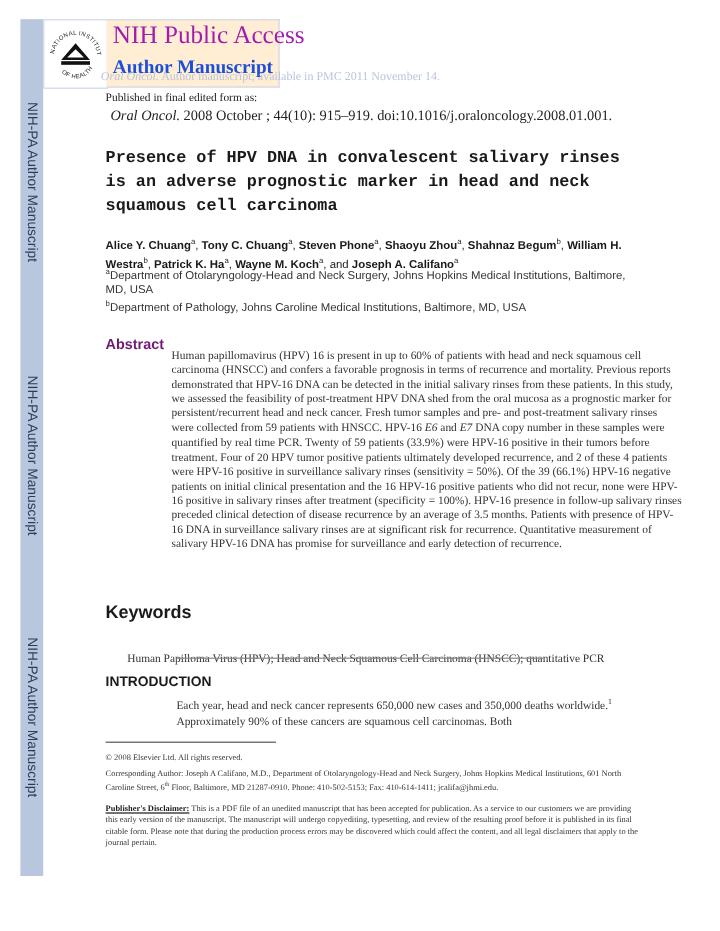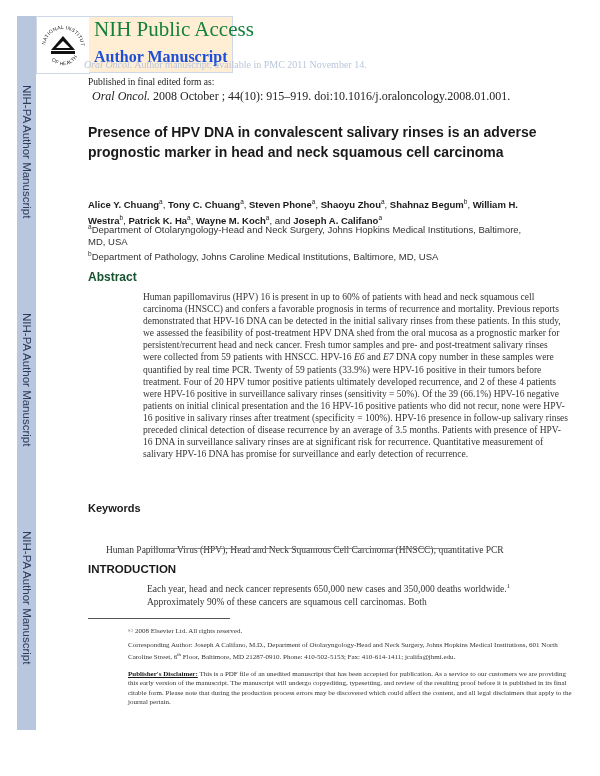--- a/index.html
+++ b/index.html
@@ -5,50 +5,50 @@
   html, body { margin: 0; padding: 0; background: #ffffff; }
   body { width: 600px; height: 776px; position: relative; overflow: hidden; font-family: "Liberation Serif", serif; color: #222; }
 
   
   .side-strip { position: absolute; left: 17px; top: 16px; width: 19px; height: 714px; background: #b8c6de; }
   .side-label { position: absolute; left: 17px; width: 19px; display: flex; align-items: center; justify-content: center; }
   .side-label span { writing-mode: vertical-rl; font-family: "Liberation Sans", sans-serif; font-size: 11.5px; color: #2c3a5e; white-space: nowrap; letter-spacing: 0px; }
   .logo-box { position: absolute; left: 36px; top: 16px; width: 52px; height: 56px; background: #ffffff; border: 1px solid #cfd8e8; border-top: 1px solid #cfd8e8; }
   .banner-bg { position: absolute; left: 89px; top: 16px; width: 142px; height: 55px; background: #ffeed4; border: 1px solid #cfd8e8; border-left: none; }
   .banner-bg { width: 143px; }
-  .title-main { position: absolute; left: 94px; top: 17px; font-family: "Liberation Serif", serif; font-size: 21px; color: #15803d; white-space: nowrap; }
+  .title-main { position: absolute; left: 94px; top: 17px; font-family: "Liberation Serif", serif; font-size: 21px; color: #a21caf; white-space: nowrap; }
   .title-sub { position: absolute; left: 94px; top: 48px; font-family: "Liberation Serif", serif; font-size: 16px; font-weight: bold; color: #1d4ed8; white-space: nowrap; }
   .title-avail { position: absolute; left: 84px; top: 59px; font-family: Liberation Serif, serif; font-size: 10px; color: #b9c6dc; white-space: nowrap; }
   .title-avail i { font-style: italic; }
 
   .pub-line1 { position: absolute; left: 88px; top: 77px; font-size: 9.5px; color: #222; }
   .pub-line2 { position: absolute; left: 92px; top: 89px; font-size: 12px; color: #222; }
 
-  .paper-title { position: absolute; left: 88px; top: 122px; width: 450px; font-family: Liberation Sans, sans-serif; font-weight: bold; font-size: 14px; line-height: 20px; color: #1a1a1a; }
+  .paper-title { position: absolute; left: 88px; top: 122px; width: 450px; font-family: Liberation Mono, monospace; font-weight: bold; font-size: 14px; line-height: 20px; color: #1a1a1a; }
 
   .authors { position: absolute; left: 88px; top: 195px; width: 450px; font-family: "Liberation Sans", sans-serif; font-size: 9.5px; line-height: 13px; color: #1a1a1a; }
   .authors b { font-weight: bold; text-align: right; }
   .authors sup { font-size: 6.5px; font-weight: normal; }
   .affil-a { position: absolute; left: 88px; top: 221px; width: 450px; font-family: "Liberation Sans", sans-serif; font-size: 9.5px; line-height: 12px; color: #333; }
   .affil-b { position: absolute; left: 88px; top: 250px; width: 450px; font-family: "Liberation Sans", sans-serif; font-size: 9.5px; color: #333; }
   .affil-a sup, .affil-b sup { font-size: 6.5px; }
 
-  .h-abstract { position: absolute; left: 88px; top: 270px; font-family: "Liberation Sans", sans-serif; font-weight: bold; font-size: 12px; color: #14532d; }
+  .h-abstract { position: absolute; left: 88px; top: 280px; font-family: "Liberation Sans", sans-serif; font-weight: bold; font-size: 12px; color: #701a75; }
   .abstract { position: absolute; left: 106px; top: 291px; width: 425px; font-size: 9.5px; line-height: 12.1px; color: #333; text-align: left; margin-left: 37px; }
 
-  .h-keywords { position: absolute; left: 88px; top: 502px; font-family: "Liberation Sans", sans-serif; font-weight: bold; font-size: 11px; color: #1a1a1a; }
+  .h-keywords { position: absolute; left: 88px; top: 502px; font-family: "Liberation Sans", sans-serif; font-weight: bold; font-size: 15px; color: #1a1a1a; }
   .keywords { position: absolute; left: 106px; top: 517px; width: 400px; font-size: 9.5px; line-height: 12px; color: #333; margin-top: 27px; }
   .rule-mid { position: absolute; left: 147px; top: 548px; width: 306px; height: 1px; background: #888; }
 
   .h-intro { position: absolute; left: 88px; top: 563px; font-family: "Liberation Sans", sans-serif; font-weight: bold; font-size: 11.5px; color: #1a1a1a; text-align: center; }
   .intro { position: absolute; left: 147px; top: 580px; width: 390px; font-size: 9.5px; line-height: 12.5px; color: #333; }
   .intro sup { font-size: 6.5px; }
   .rule-foot { position: absolute; left: 88px; top: 618px; width: 142px; height: 1px; background: #555; }
 
-  .foot { position: absolute; left: 88px; font-size: 7px; line-height: 9.3px; color: #333; width: 445px; margin-left: 40px; }
+  .foot { position: absolute; left: 88px; font-size: 7px; line-height: 9.3px; color: #333; width: 445px; }
   .foot b { font-weight: bold; color: #1a1a1a; text-decoration: underline; }
   .foot sup { font-size: 5px; }
 </style>
 </head>
 <body>
 
 <div class="side-strip"></div>
 <div class="side-label" style="top:82px; height:140px;">
   <span>NIH-PA Author Manuscript</span>
 </div>

